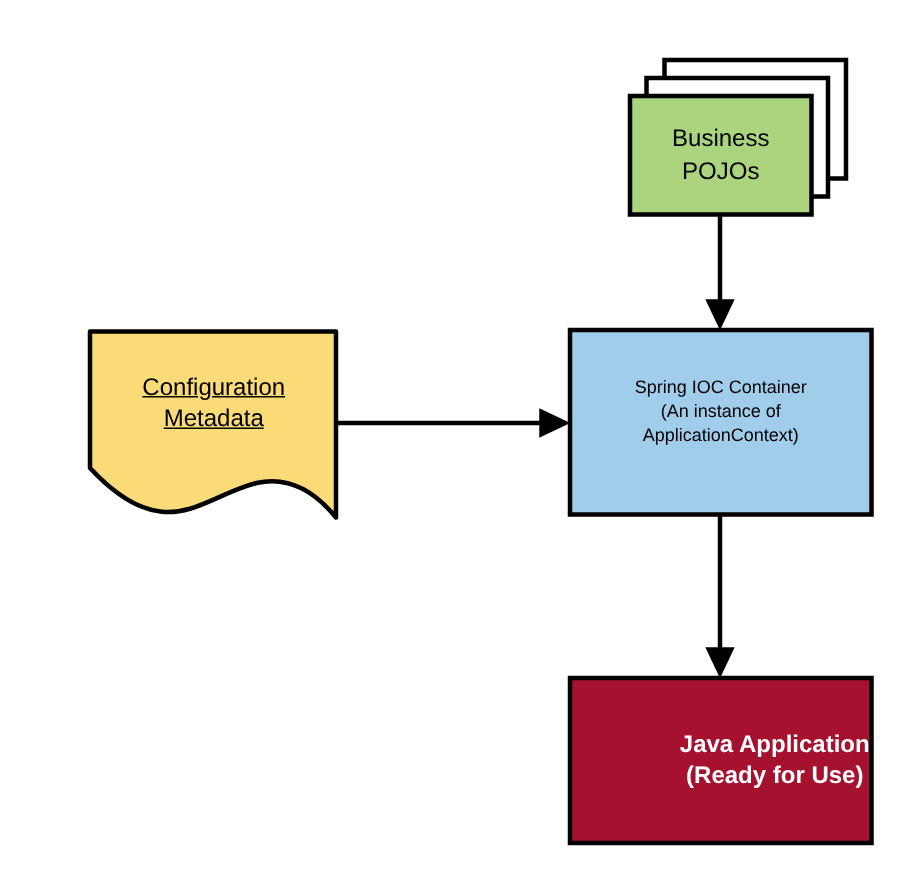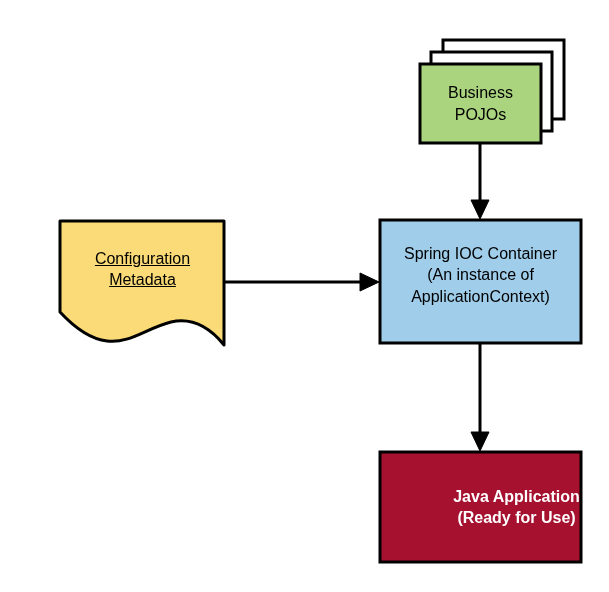--- a/index.html
+++ b/index.html
@@ -54,21 +54,21 @@
     font-size: 16px;
     color: #000000;
     text-decoration: underline;
   }
   
   #ioc-label {
     left: 360px;
     top: 219px;
     width: 203px;
     height: 112px;
-    font-size: 16px;
+    font-size: 12px;
     color: #000000;
   }
   
   #java-label {
     left: 360px;
     top: 451px;
     width: 203px;
     height: 112px;
     font-size: 16px;
     font-weight: bold;

